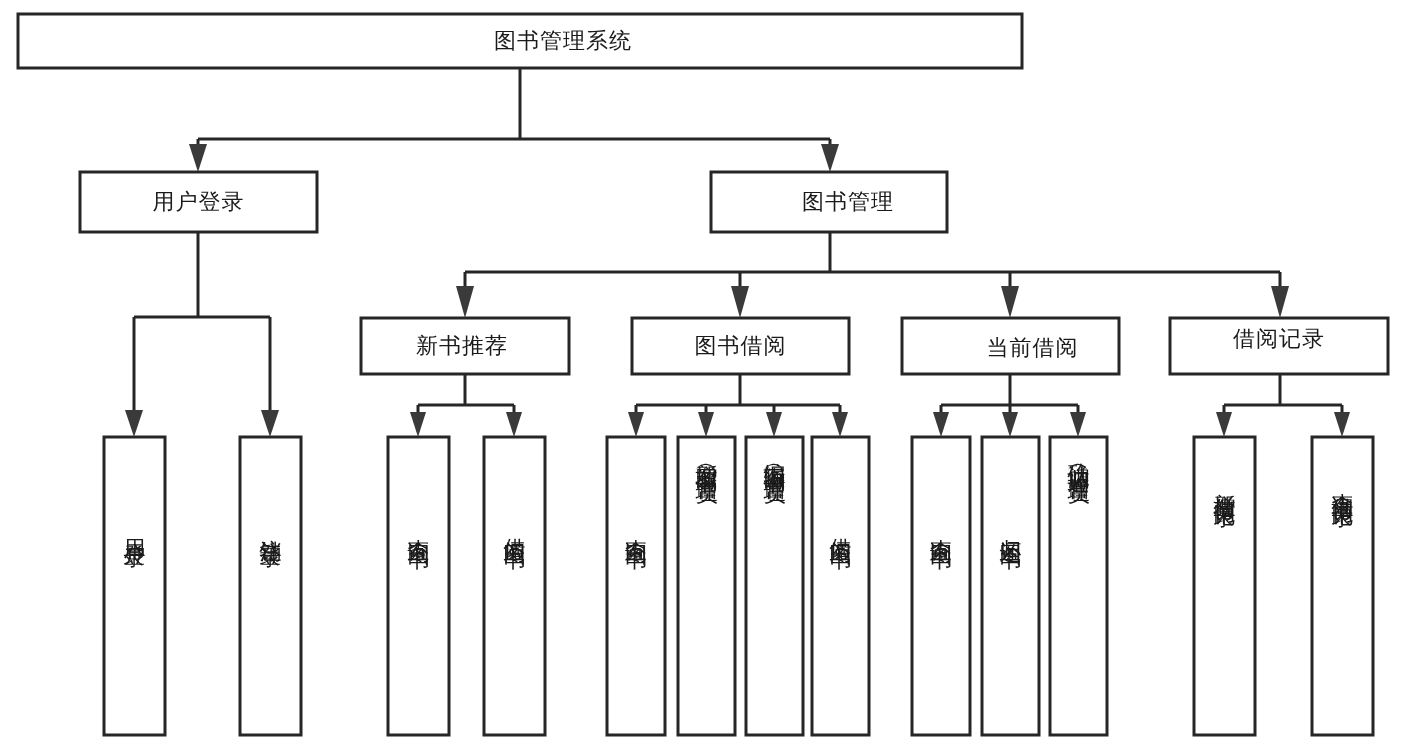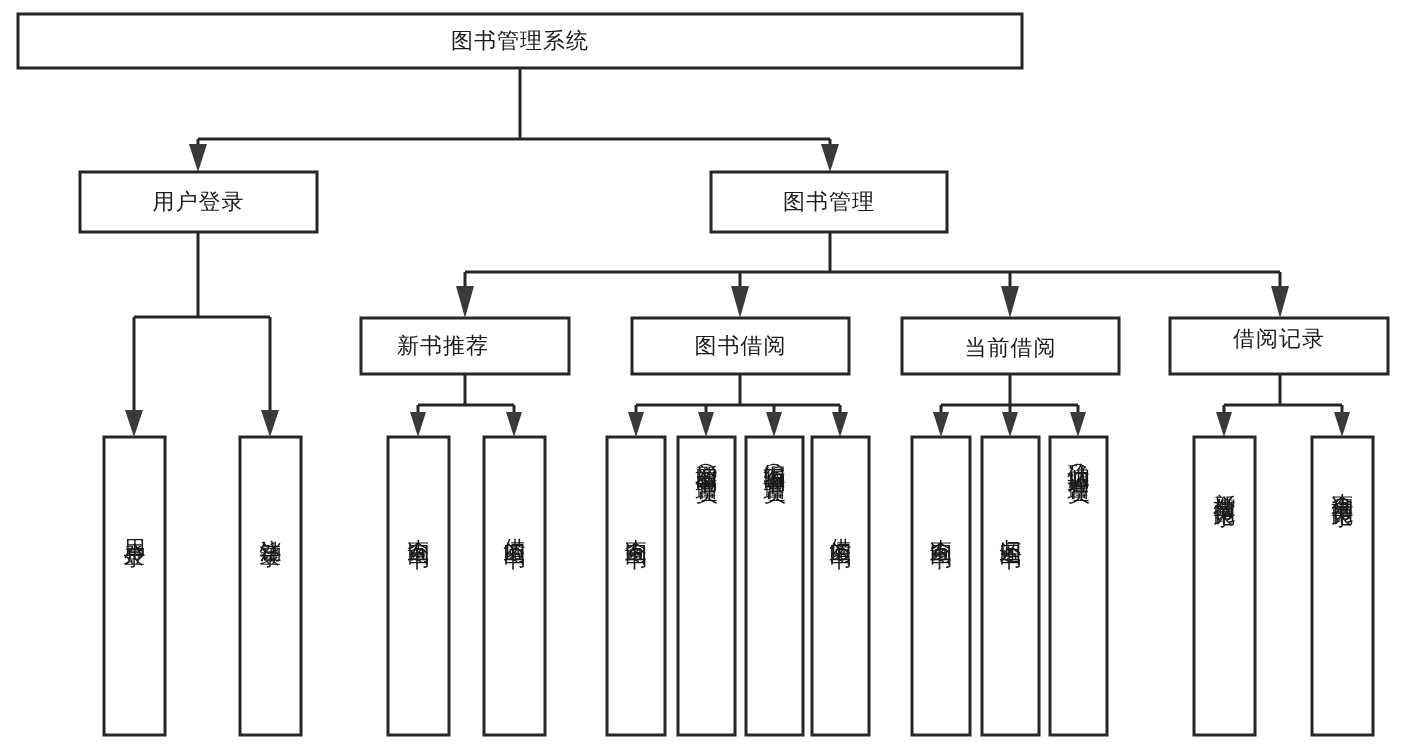--- a/index.html
+++ b/index.html
@@ -170,41 +170,41 @@
 
     <rect class="node-box" x="912" y="437" width="58" height="298"></rect>
     <rect class="node-box" x="982" y="437" width="57" height="298"></rect>
     <rect class="node-box" x="1050" y="437" width="57" height="298"></rect>
 
     <rect class="node-box" x="1194" y="437" width="61" height="298"></rect>
     <rect class="node-box" x="1312" y="437" width="61" height="298"></rect>
 
   </svg>
 
-  <div class="hlabel-wrap" style="left:18px; top:14px; width:1004px; height:54px;">
+  <div class="hlabel-wrap" style="left:18px; top:14px; width:1004px; height:54px;padding-left:43px;">
     <span class="hlabel-text">图书管理系统</span>
   </div>
 
   <div class="hlabel-wrap" style="left:80px; top:172px; width:237px; height:60px;">
     <span class="hlabel-text">用户登录</span>
   </div>
 
-  <div class="hlabel-wrap" style="left:711px; top:172px; width:236px; height:60px;">
+  <div class="hlabel-wrap" style="left:711px; top:172px; width:236px; height:60px;padding-left:19px;">
     <span class="hlabel-text">图书管理</span>
   </div>
 
-  <div class="hlabel-wrap" style="left:343px; top:318px; width:200px; height:56px;">
+  <div class="hlabel-wrap" style="left:362px; top:318px; width:200px; height:56px;">
     <span class="hlabel-text">新书推荐</span>
   </div>
 
   <div class="hlabel-wrap" style="left:632px; top:318px; width:217px; height:56px;text-align:right;">
     <span class="hlabel-text">图书借阅</span>
   </div>
 
-  <div class="hlabel-wrap" style="left:902px; top:318px; width:217px; height:60px;">
+  <div class="hlabel-wrap" style="left:924px; top:318px; width:217px; height:60px;">
     <span class="hlabel-text">当前借阅</span>
   </div>
 
   <div class="hlabel-wrap" style="left:1170px; top:318px; width:218px; height:41px;">
     <span class="hlabel-text">借阅记录</span>
   </div>
 
   <div class="vlabel-wrap" style="left:104px; top:437px; width:61px; height:298px; padding-top:84px;">
     <span class="vlabel-text">用户登录</span>
   </div>

